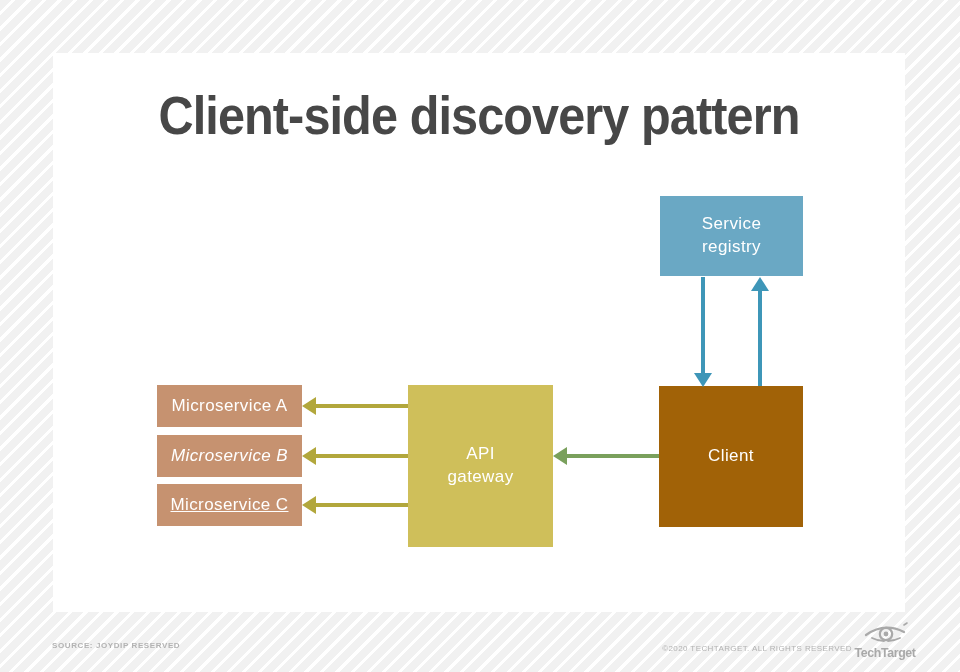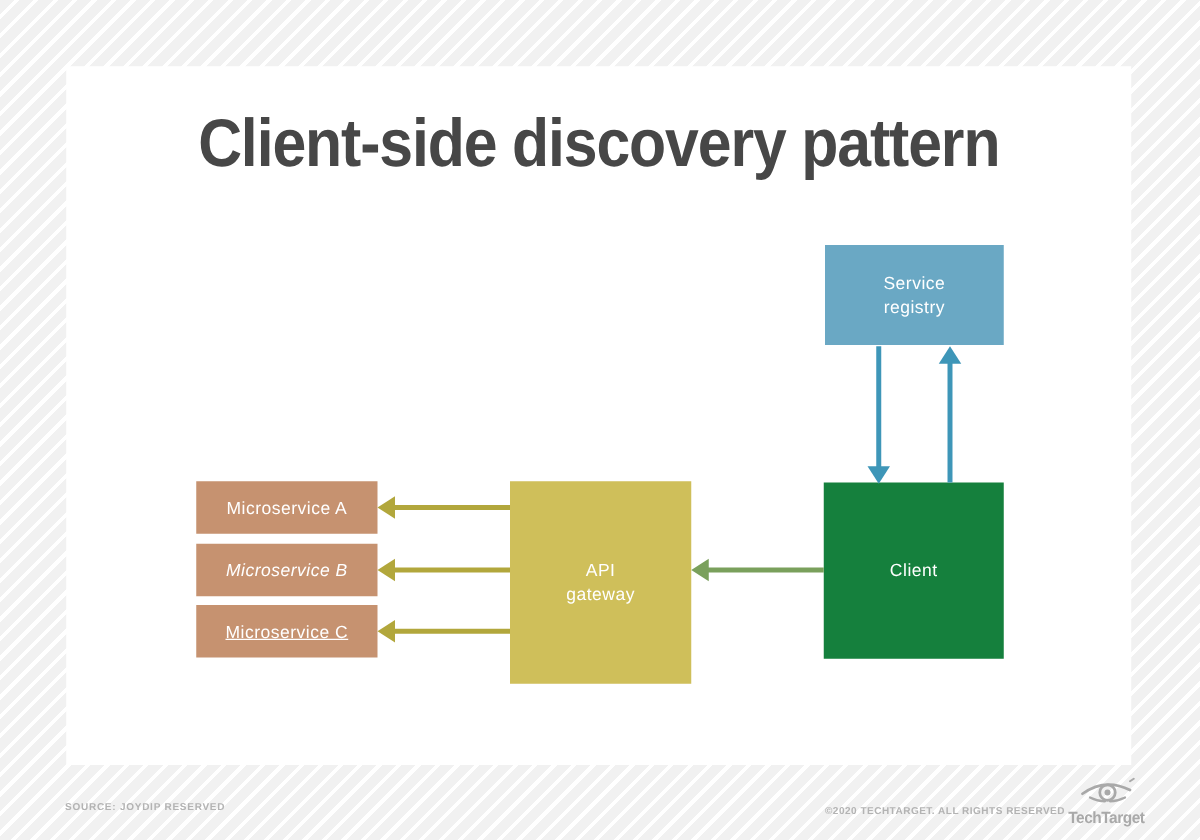--- a/index.html
+++ b/index.html
@@ -14,38 +14,38 @@
   }
   .title{
     position:absolute;left:53px;top:84px;width:852px;
     text-align:center;margin:0;
     font-size:54px;font-weight:bold;color:#474747;
     letter-spacing:-1px;transform:scaleX(.9);transform-origin:center;
     white-space:nowrap;
   }
   .node{
     position:absolute;display:flex;align-items:center;justify-content:center;
-    color:#ffffff;font-size:14px;letter-spacing:.4px;text-align:center;
+    color:#ffffff;font-size:17px;letter-spacing:.4px;text-align:center;
     white-space:pre-line;line-height:1.35;
   }
   .node.service-registry{left:660px;top:196px;width:143px;height:80px;background:#6aa8c4;}
-  .node.client{left:659px;top:386px;width:144px;height:141px;background:#15803d;}
+  .node.client{left:659px;top:386px;width:144px;height:141px;background:#a16207;}
   .node.api-gateway{left:408px;top:385px;width:145px;height:162px;background:#cfbf5a;}
   .node.ms{left:157px;width:145px;height:42px;background:#c69270;text-align:right;}
   .node.ms-a{top:385px;}
   .node.ms-b{top:435px;font-style:italic;}
   .node.ms-c{top:484px;text-decoration:underline;}
   svg.edges{position:absolute;left:0;top:0;pointer-events:none;}
   .footer-source{
     position:absolute;left:52px;top:641px;
     font-size:8px;font-weight:bold;color:#b3b3b3;letter-spacing:.6px;
   }
   .footer-copyright{
     position:absolute;right:108px;top:644px;
-    font-size:8px;font-weight:bold;color:#b3b3b3;letter-spacing:.4px;
+    font-size:8px;font-weight:normal;color:#b3b3b3;letter-spacing:.4px;
   }
   .tt-logo{
     position:absolute;left:860px;top:621px;width:50px;
     display:flex;flex-direction:column;align-items:center;
   }
   .tt-logo .wordmark{
     font-size:13px;font-weight:bold;color:#a9a9a9;letter-spacing:-.4px;
     margin-top:-2px;transform:scaleX(.95);
   }
 </style>

